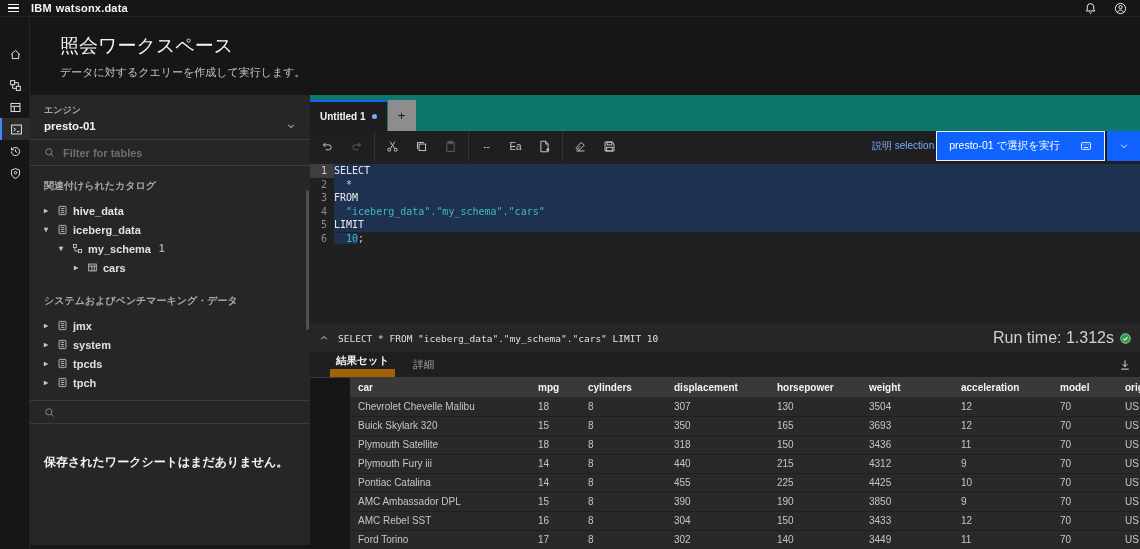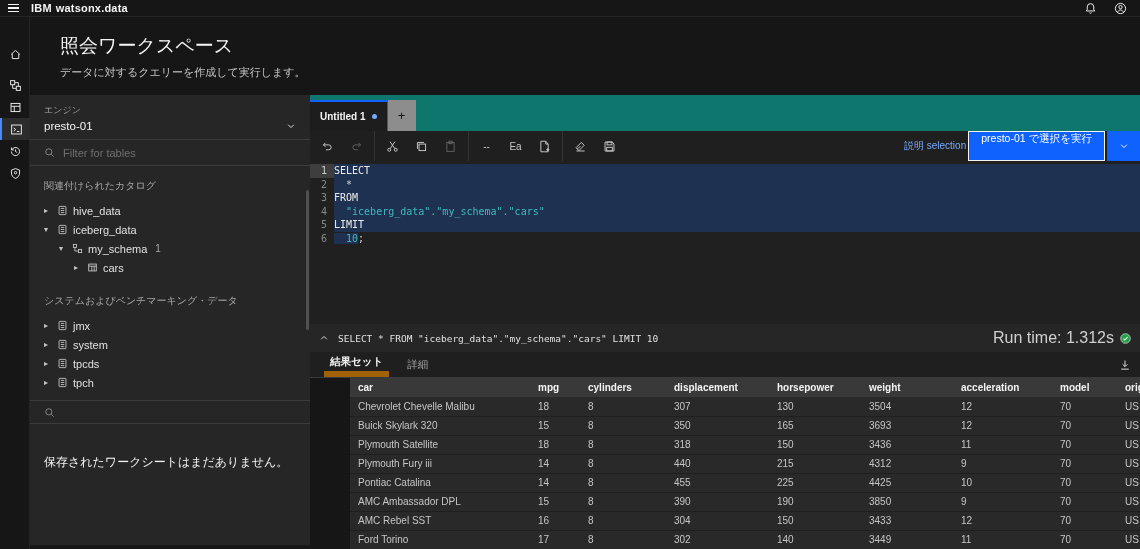--- a/index.html
+++ b/index.html
@@ -27,21 +27,21 @@
           border-right:1px solid #242424; z-index:4; }
   .rail-btn { position:absolute; left:0; width:30px; height:22px; display:flex; align-items:center; justify-content:center; }
   .rail-btn svg { stroke:#e8e8e8; }
   .rail-btn.sel { background:#2c2c2c; border-left:2px solid #4589ff; }
 
   
   .page-title { position:absolute; left:60px; top:33px; font-size:19px; font-weight:400; color:#f4f4f4; }
   .page-sub   { position:absolute; left:60px; top:65px; font-size:11px; color:#c6c6c6; }
 
   
-  .explorer { position:absolute; left:30px; top:95px; width:280px; bottom:4px; background:#262626; overflow:hidden; }
+  .explorer { position:absolute; left:30px; top:95px; width:280px; bottom:4px; background:#262626; overflow:hidden;font-weight:bold; }
   .engine { padding:9px 14px 7px; border-bottom:1px solid #3c3c3c; }
   .engine-label { font-size:9px; color:#a8a8a8; margin-bottom:3px; }
   .engine-row { display:flex; align-items:center; font-size:11.5px; color:#f4f4f4; }
   .engine-row svg { margin-left:auto; stroke:#f4f4f4; }
   .filter { height:26px; border-bottom:1px solid #3c3c3c; display:flex; align-items:center; gap:8px; padding:0 14px; }
   .filter svg { stroke:#8d8d8d; }
   .filter .ph { font-size:11px; color:#6f6f6f; }
   .tree { padding-top:10px; }
   .tree-heading { font-size:10px; color:#a8a8a8; padding:3px 14px 8px; }
   .tree-heading.second { margin-top:14px; }
@@ -67,21 +67,21 @@
   .addtab { width:28px; height:31px; margin-left:1px; background:#8d8d8d; color:#161616; font-size:13px; font-weight:400;
             display:flex; align-items:center; justify-content:center; }
   .toolbar { height:30px; background:#1f1f1f; display:flex; align-items:center; padding-left:3px; }
   .tbtn { width:29px; height:30px; display:flex; align-items:center; justify-content:center; color:#c6c6c6; font-size:11px; }
   .tbtn svg { stroke:#c6c6c6; }
   .tbtn.disabled { opacity:.38; }
   .tbtn.glyph { font-size:10px; letter-spacing:0; }
   .tdiv { width:1px; height:30px; background:#333333; margin:0 3px; }
   .describe { margin-left:auto; margin-right:2px; color:#78a9ff; font-size:10px; }
   .runbtn { height:30px; background:#0f62fe; border:1px solid #f4f4f4; color:#ffffff; font-size:10.5px;
-            display:flex; align-items:center; gap:20px; padding:0 12px;flex-direction:column; }
+            display:flex; align-items:center; gap:20px; padding:0 12px; }
   .runbtn svg { stroke:#ffffff; }
   .runchev { width:33px; height:30px; background:#0f62fe; margin-left:2px; display:flex; align-items:center; justify-content:center; }
   .runchev svg { stroke:#ffffff; }
 
   
   .code { height:163px; background:#202020; padding-top:3px; font-family:"DejaVu Sans Mono", monospace; font-size:10px; }
   .cl { display:flex; height:13.5px; line-height:13.5px; }
   .ln { width:24px; flex:none; text-align:right; padding-right:7px; color:#8a8a8a; }
   .ln.hl { background:#3e3e3e; color:#cccccc; }
   .lt { flex:1; white-space:pre; color:#d4d4d4; }
@@ -89,21 +89,21 @@
   .selpart { background:#1e3150; white-space:pre; }
   .tok-kw { color:#ececec; } .tok-str { color:#3fbac2; } .tok-num { color:#3fbac2; } .tok-plain { color:#d4d4d4; }
 
   
   .runsum { height:28px; background:#262626; display:flex; align-items:center; gap:9px; padding:0 9px; }
   .runsum svg { stroke:#e0e0e0; }
   .q { font-family:"DejaVu Sans Mono", monospace; font-size:9.5px; color:#e0e0e0; }
   .runtime { margin-left:auto; display:flex; align-items:center; gap:6px; font-size:16px; color:#d0d0d0; }
   .rtabs { height:26px; background:#1f1f1f; border-bottom:1px solid #3a3a3a; display:flex; align-items:stretch; }
   .rtab { display:flex; align-items:center; font-size:10.5px; padding:0 6px; }
-  .rtab.active { font-weight:700; color:#f4f4f4; border-bottom:6px solid #a16207; margin-left:14px; min-width:56px; }
+  .rtab.active { font-weight:700; color:#f4f4f4; border-bottom:8px solid #a16207; margin-left:20px; min-width:56px; }
   .rtab.inactive { color:#a8a8a8; margin-left:12px; }
   .dl { margin-left:auto; margin-right:9px; align-self:center; }
   .dl svg { stroke:#e0e0e0; }
   table { width:830px; border-collapse:collapse; table-layout:fixed;margin-left:40px; }
   th { height:19px; background:#393939; font-size:10px; font-weight:700; color:#f4f4f4; text-align:left; padding-left:8px; }
   td { height:19px; background:#292929; font-size:10px; color:#c6c6c6; padding-left:8px; border-bottom:1px solid #1f1f1f;
        overflow:hidden; white-space:nowrap; }
 </style>
 </head>
 <body>

